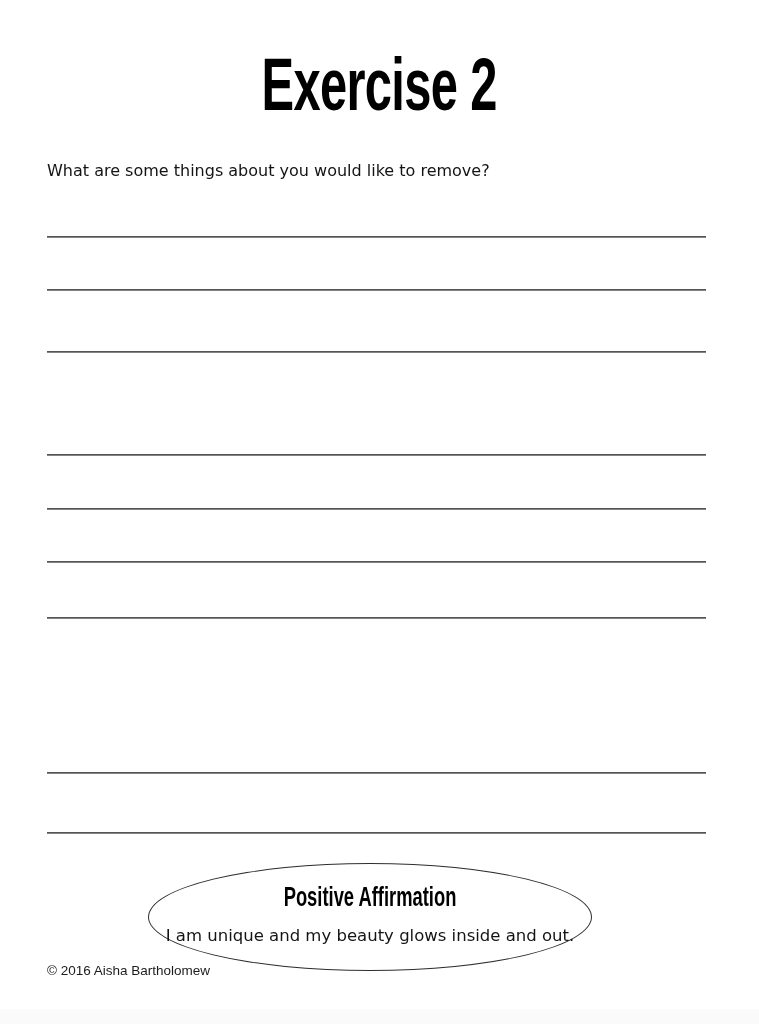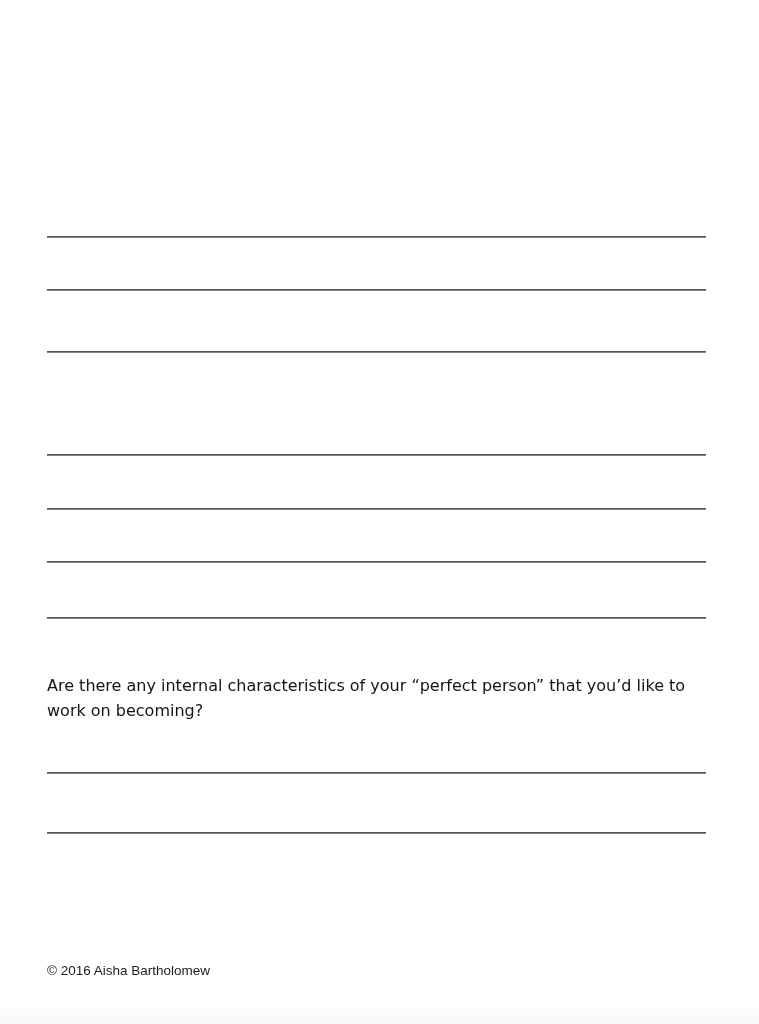--- a/index.html
+++ b/index.html
@@ -124,32 +124,41 @@
     width: 759px;
     height: 15px;
     background: #fafafb;
   }
 </style>
 </head>
 <body>
 
 <div class="page">
 
+  <div class="title-wrap">
+    <span class="title-text">Exercise 2</span>
+  </div>
 
+  <div class="question q1">What are some things about you would like to remove?</div>
   <div class="answer-line l1a"></div>
   <div class="answer-line l1b"></div>
   <div class="answer-line l1c"></div>
 
   <div class="answer-line l2a"></div>
   <div class="answer-line l2b"></div>
   <div class="answer-line l2c"></div>
   <div class="answer-line l2d"></div>
 
-  <div class="question q3">Are there any internal characteristics of your “perfect person” that you’d like to work on becoming?</div>
   <div class="answer-line l3a"></div>
   <div class="answer-line l3b"></div>
 
+  <div class="ellipse">
+    <div class="affirmation-heading-wrap">
+      <span class="affirmation-heading">Positive Affirmation</span>
+    </div>
+    <div class="affirmation-text">I am unique and my beauty glows inside and out.</div>
+  </div>
 
   <div class="copyright">© 2016 Aisha Bartholomew</div>
 
   <div class="bottom-strip"></div>
 
 </div>
 
 </body></html>

